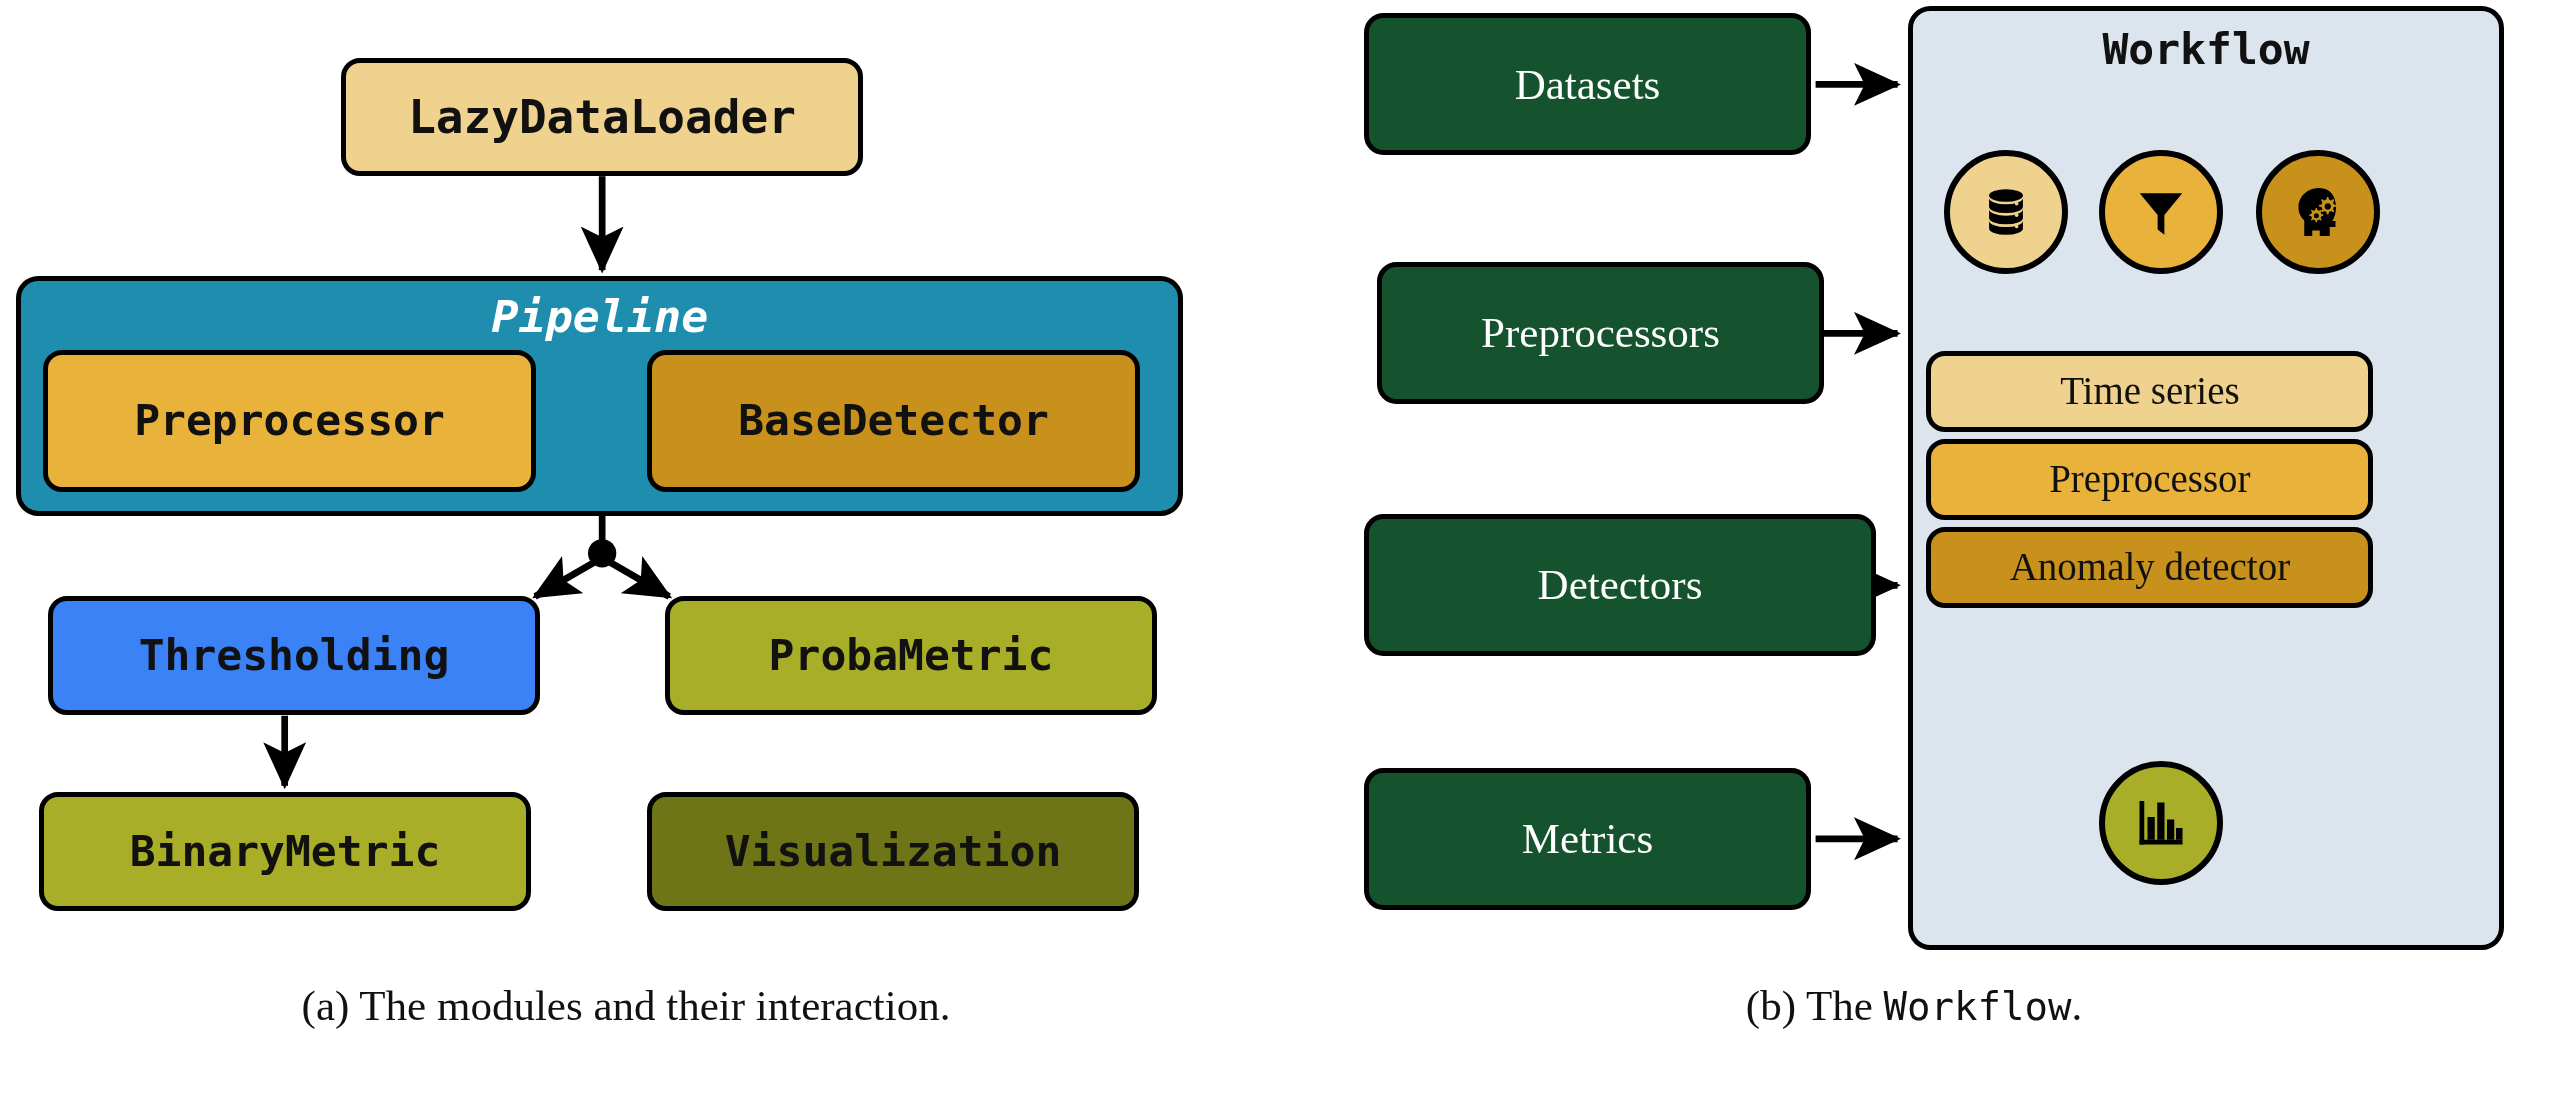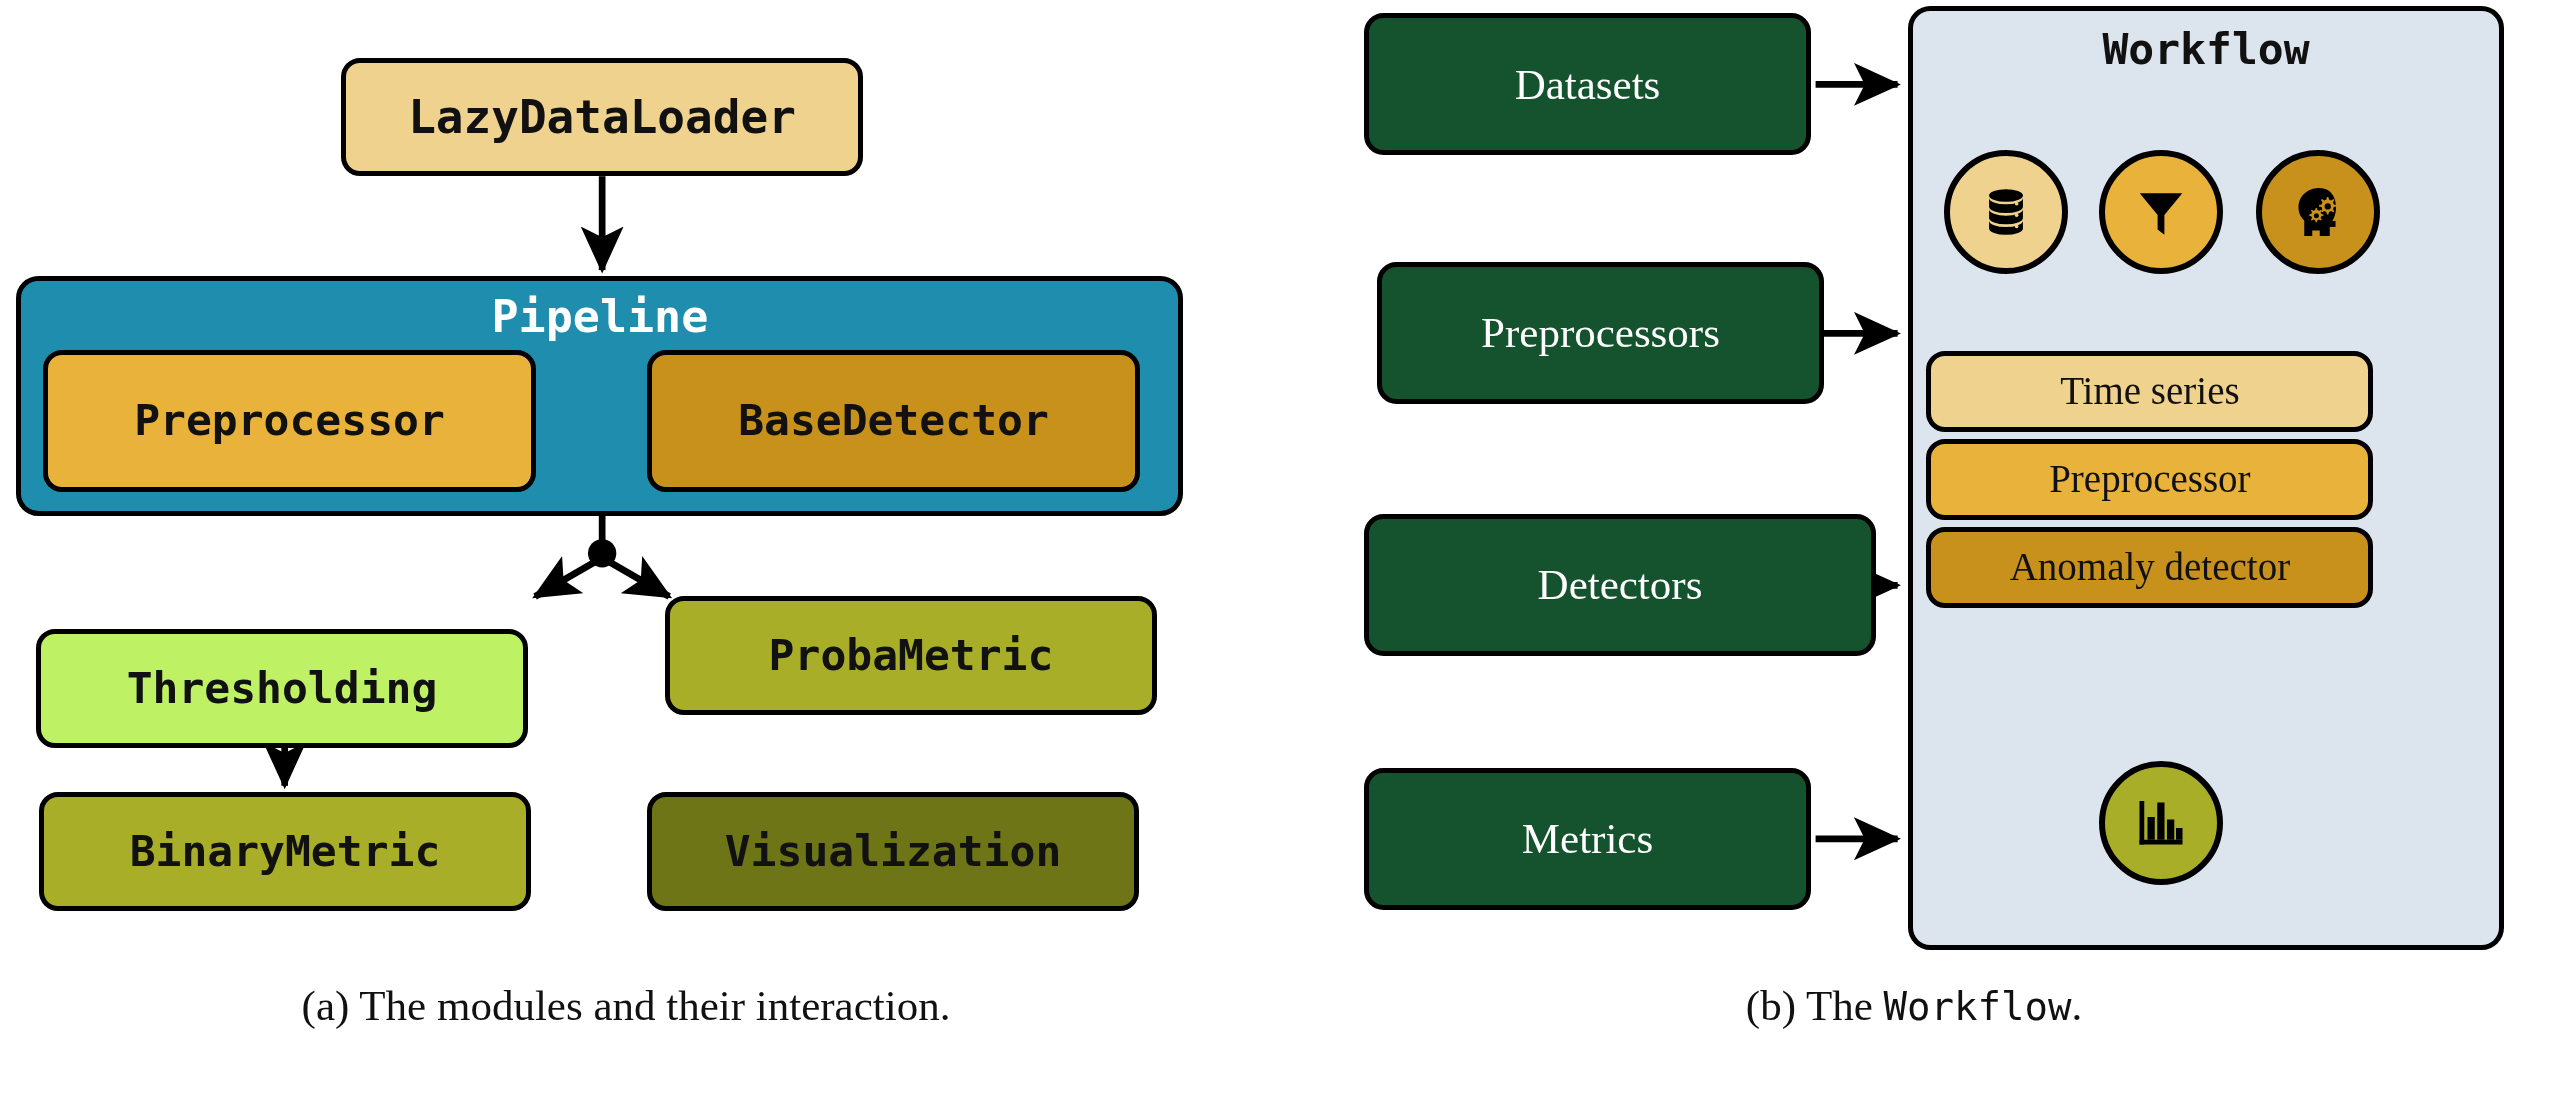--- a/index.html
+++ b/index.html
@@ -23,29 +23,29 @@
     line-height:1.05;
     color:#111111;
   }
   .mono{font-family:"DejaVu Sans Mono","Liberation Mono",monospace;font-weight:600;}
   .serif{font-family:"Liberation Serif",serif;}
 
   
   #box-lazydataloader{left:341px;top:58px;width:522px;height:118px;
      background:#EFD28D;font-size:46px;}
   #box-pipeline{left:16.4px;top:276px;width:1167px;height:240px;
-     background:#1F8EAE;border-radius:22.4px;align-items:flex-start;}
+     background:#1F8EAE;border-radius:22.4px;align-items:flex-start;font-style:italic;}
   #pipeline-title{position:absolute;top:12px;left:0;width:100%;text-align:center;
      color:#ffffff;font-size:45px;}
   #box-preprocessor{left:43px;top:350px;width:493px;height:142px;
      background:#E9B33B;font-size:43px;}
   #box-basedetector{left:647px;top:350px;width:493px;height:142px;
      background:#C8911B;font-size:43px;}
-  #box-thresholding{left:36px;top:596px;width:492px;height:119px;
-     background:#bef264;font-size:43px;margin-top:33px;}
+  #box-thresholding{left:48px;top:596px;width:492px;height:119px;
+     background:#3b82f6;font-size:43px;}
   #box-probametric{left:647px;top:596px;width:492px;height:119px;
      background:#A9AE28;font-size:43px;margin-left:18px;}
   #box-binarymetric{left:39px;top:792px;width:492px;height:119px;
      background:#A9AE28;font-size:43px;}
   #box-visualization{left:647px;top:792px;width:492px;height:119px;
      background:#6E7516;font-size:43px;}
 
   
   .navy{background:#14532d;color:#ffffff;border:5.2px solid #000000;border-radius:19.4px;
         font-family:"Liberation Serif",serif;font-size:43px;}

